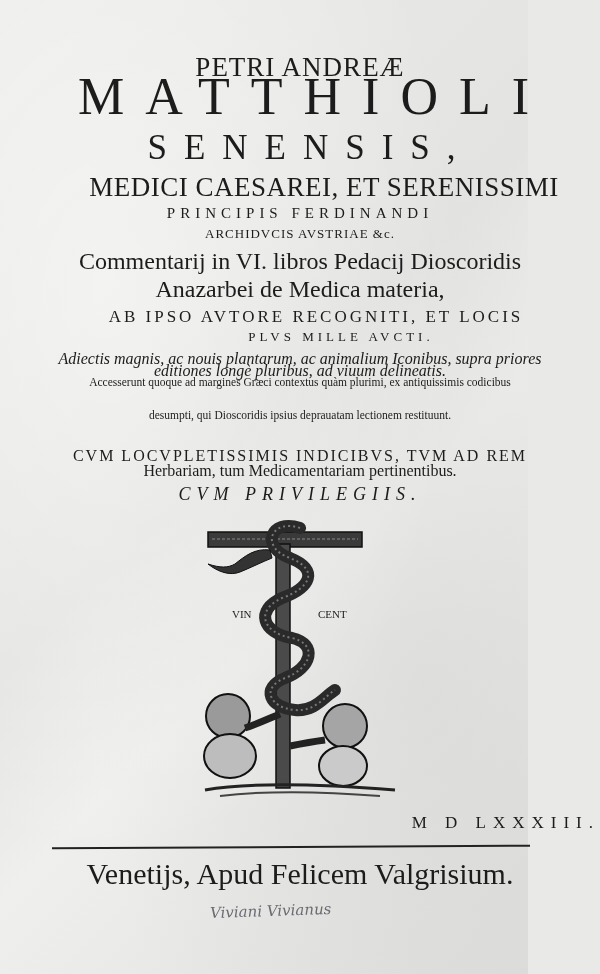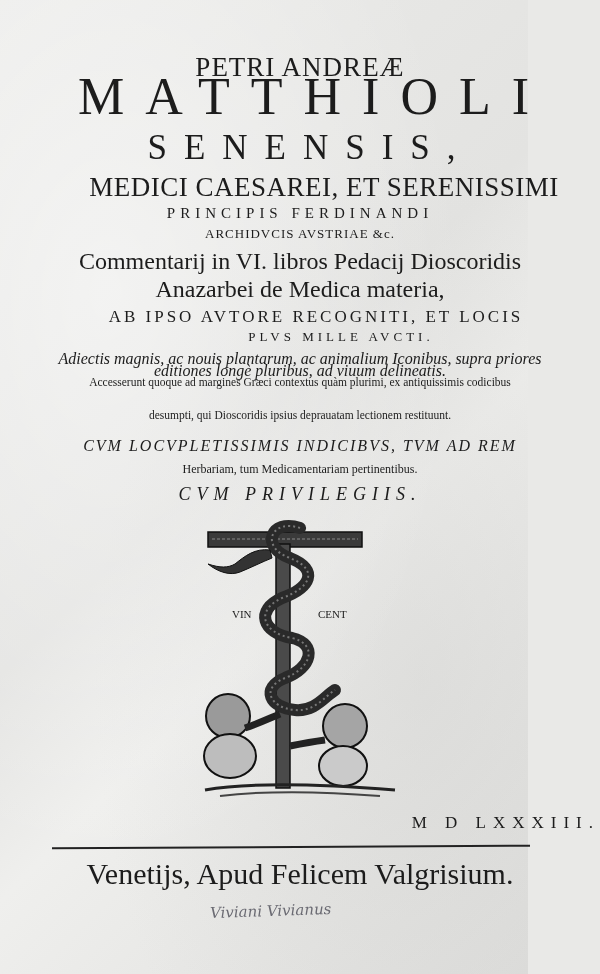--- a/index.html
+++ b/index.html
@@ -18,22 +18,22 @@
   .l5{top:205px;font-size:15px;letter-spacing:5px;}
   .l6{top:226px;font-size:13px;letter-spacing:1px;}
   .l7{top:248px;font-size:24px;}
   .l8{top:276px;font-size:24px;}
   .l9{top:307px;font-size:17px;letter-spacing:3px;padding-left:0;margin-left:16px;}
   .l10{top:329px;font-size:13px;letter-spacing:4px;padding-left:41px;}
   .l11{top:350px;font-size:16px;font-style:italic;}
   .l12{top:362px;font-size:16px;font-style:italic;}
   .l13{top:376px;font-size:11.5px;}
   .l14{top:409px;font-size:11.5px;}
-  .l15{top:437px;font-size:16px;letter-spacing:2px;font-style:italic;}
-  .l16{top:462px;font-size:12px;}
+  .l15{top:447px;font-size:16px;letter-spacing:2px;}
+  .l16{top:462px;font-size:16px;}
   .l17{top:484px;font-size:18px;font-style:italic;letter-spacing:6px;}
   .device{position:absolute;left:200px;top:518px;width:200px;height:290px;}
   .year{position:absolute;top:813px;left:0;width:600px;text-align:right;font-size:17px;letter-spacing:7px;}
   .rule{position:absolute;top:846px;left:52px;width:478px;height:1.6px;background:#222;transform:rotate(-0.3deg);}
   .imprint{position:absolute;top:857px;left:0;width:600px;text-align:center;font-size:30px;}
   .sig{position:absolute;top:902px;left:210px;font-size:15px;font-style:italic;color:#6a6a72;font-family:"DejaVu Serif",serif;transform:rotate(-2deg);}
 </style>
 </head>
 <body>
 

